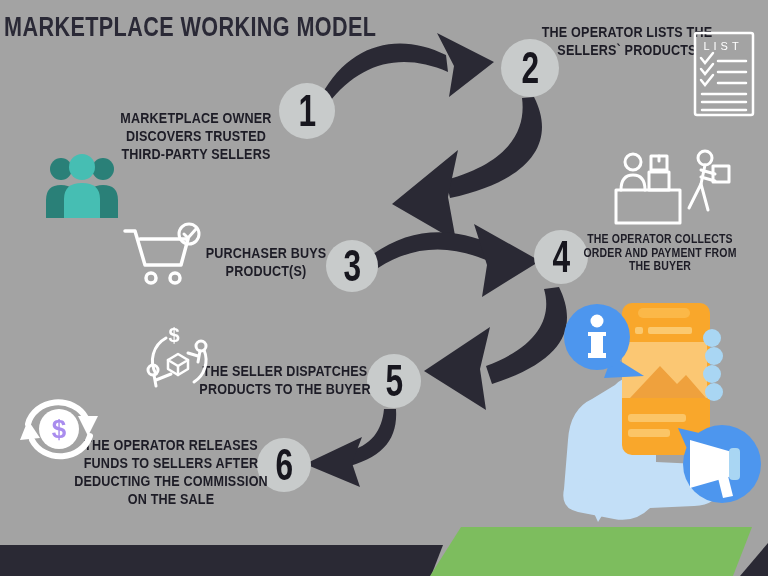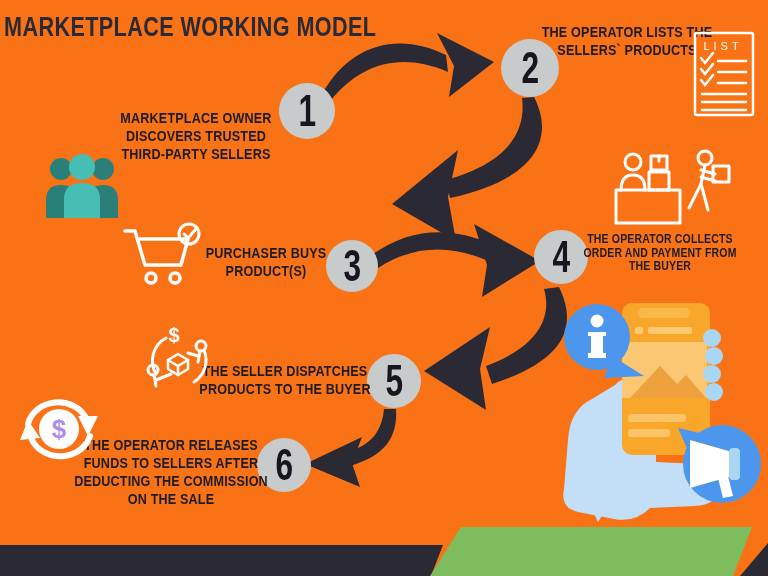--- a/index.html
+++ b/index.html
@@ -1,18 +1,18 @@
 <!DOCTYPE html>
 <html><head>
 <meta charset="utf-8">
 <style>
   html,body{margin:0;padding:0;background:#555;}
   .canvas{
     position:relative;width:768px;height:576px;overflow:hidden;
-    background:#f97316;
+    background:#a3a3a3;
     font-family:"Liberation Sans",sans-serif;
   }
   .abs{position:absolute;}
   .title{
     position:absolute;left:4px;top:12px;
     font-size:27px;font-weight:800;color:#2A2936;
     letter-spacing:.5px;white-space:nowrap;
     transform:scaleX(.8);transform-origin:0 0;
   }
   .circle{

